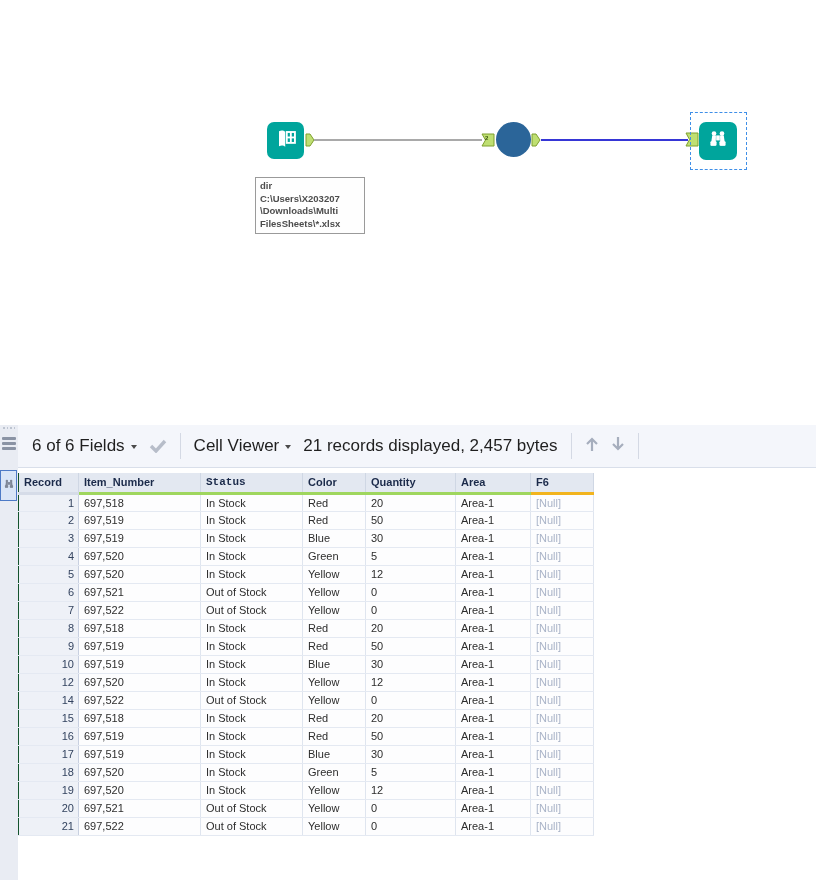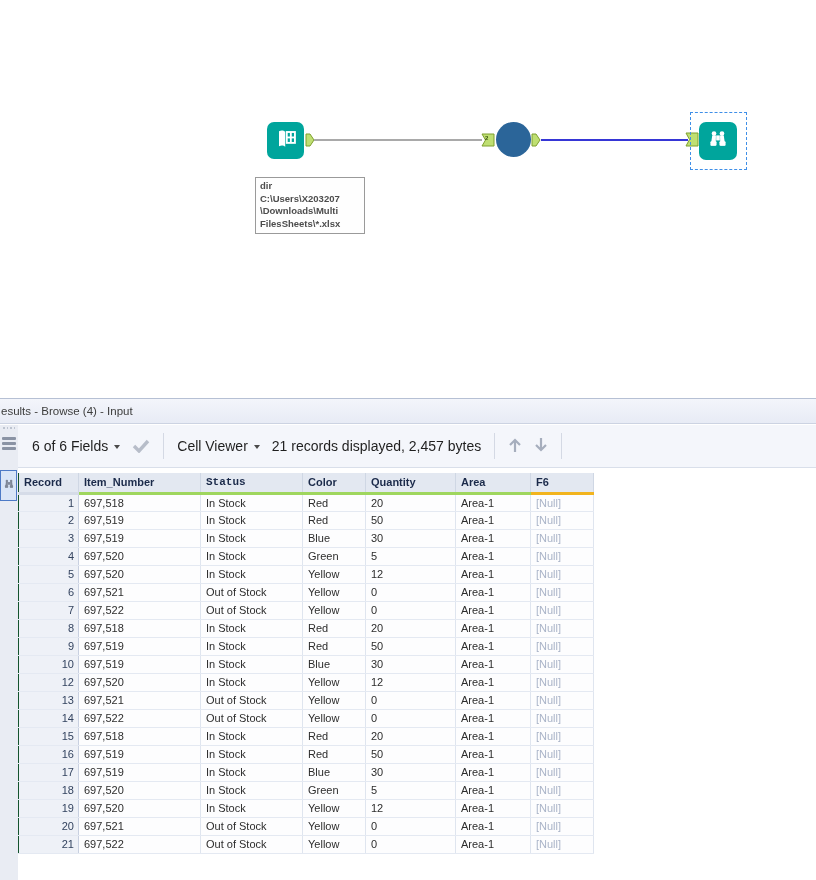--- a/index.html
+++ b/index.html
@@ -38,21 +38,21 @@
   #grip-dots { position:absolute; left:3px; top:2px; width:12px; display:flex; gap:2px; }
   #grip-dots i { width:2px; height:2px; background:#b3bac8; border-radius:50%; }
   #list-icon { position:absolute; left:2px; top:12px; width:14px; }
   #list-icon i { display:block; height:3px; background:#8a93a4; border-radius:1px; margin-bottom:2px; }
   #strip-browse-btn {
     position:absolute; left:0px; top:45px; width:17px; height:31px;
     border:1px solid #4d7ac6; background:#d9e5f7; display:flex; align-items:center; justify-content:center;
   }
   #results-toolbar {
     position:absolute; left:18px; top:27px; width:798px; height:43px; background:#f4f6fb; border-bottom:1px solid #d9dfea;
-    display:flex; align-items:center; padding-left:8px; font-size:14px; color:#1f1f1f;
+    display:flex; align-items:center; padding-left:8px; font-size:17px; color:#1f1f1f;
   }
   .tb-item { display:flex; align-items:center; gap:6px; padding:0 6px; cursor:default; }
   .caret { width:0; height:0; border-left:3.5px solid transparent; border-right:3.5px solid transparent; border-top:4px solid #4a4a4a; margin-top:2px; }
   .tb-sep { width:1px; height:26px; background:#d4d9e4; margin:0 7px; }
   .tb-arrow { padding:0 4px; }
   
   #grid-wrap { position:absolute; left:18px; top:75px; }
   table.grid { border-collapse:collapse; table-layout:fixed; width:575px; font-size:11px; }
   table.grid col.c0{width:60px} table.grid col.c1{width:122px} table.grid col.c2{width:102px}
   table.grid col.c3{width:63px} table.grid col.c4{width:90px} table.grid col.c5{width:75px}
@@ -138,21 +138,20 @@
     </div>
 
     <div id="annotation-box">dir
 C:\Users\X203207
 \Downloads\Multi
 FilesSheets\*.xlsx</div>
   </div>
 
   <div id="results-panel">
 
-    <div id="results-header">esults - Browse (4) - Input</div>
 
     <div id="left-strip">
       <span id="grip-dots">
           <i></i>
           <i></i>
           <i></i>
           <i></i>
         </span>
       <span id="list-icon">
           <i></i>
@@ -320,29 +319,20 @@
             <tr>
               <td class="rec">12</td>
               <td>697,520</td>
               <td>In Stock</td>
               <td>Yellow</td>
               <td>12</td>
               <td>Area-1</td>
               <td class="null">[Null]</td>
             </tr>
             <tr>
-              <td class="rec">13</td>
-              <td>697,521</td>
-              <td>Out of Stock</td>
-              <td>Yellow</td>
-              <td>0</td>
-              <td>Area-1</td>
-              <td class="null">[Null]</td>
-            </tr>
-            <tr>
               <td class="rec">14</td>
               <td>697,522</td>
               <td>Out of Stock</td>
               <td>Yellow</td>
               <td>0</td>
               <td>Area-1</td>
               <td class="null">[Null]</td>
             </tr>
             <tr>
               <td class="rec">15</td>

